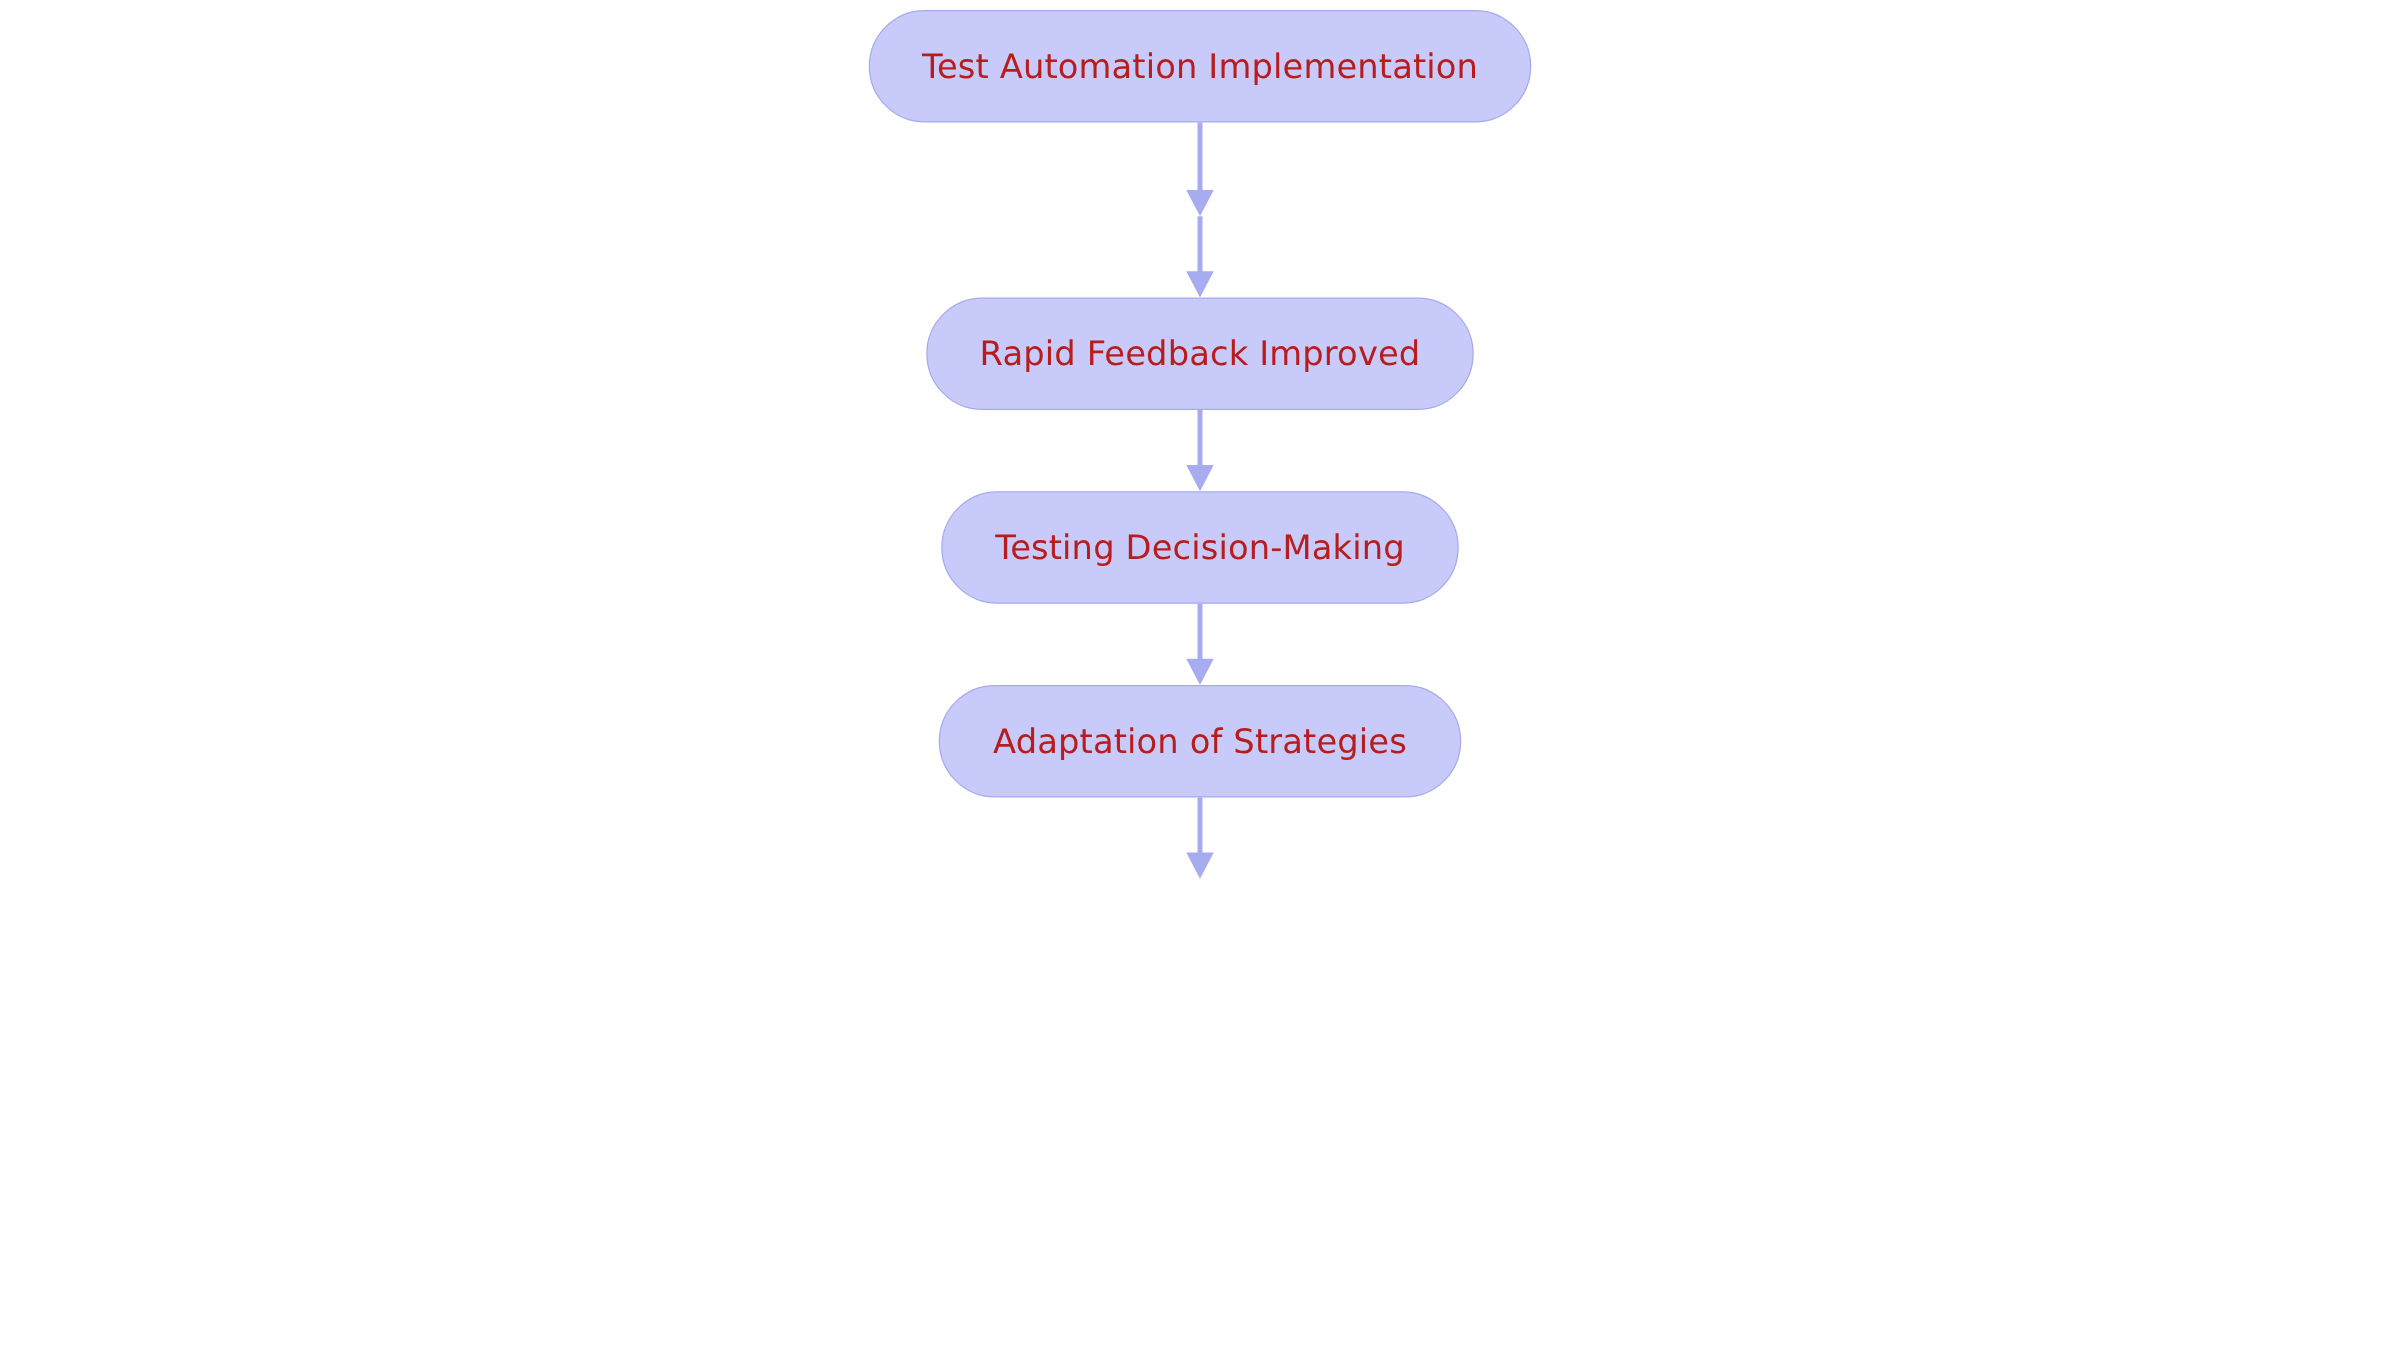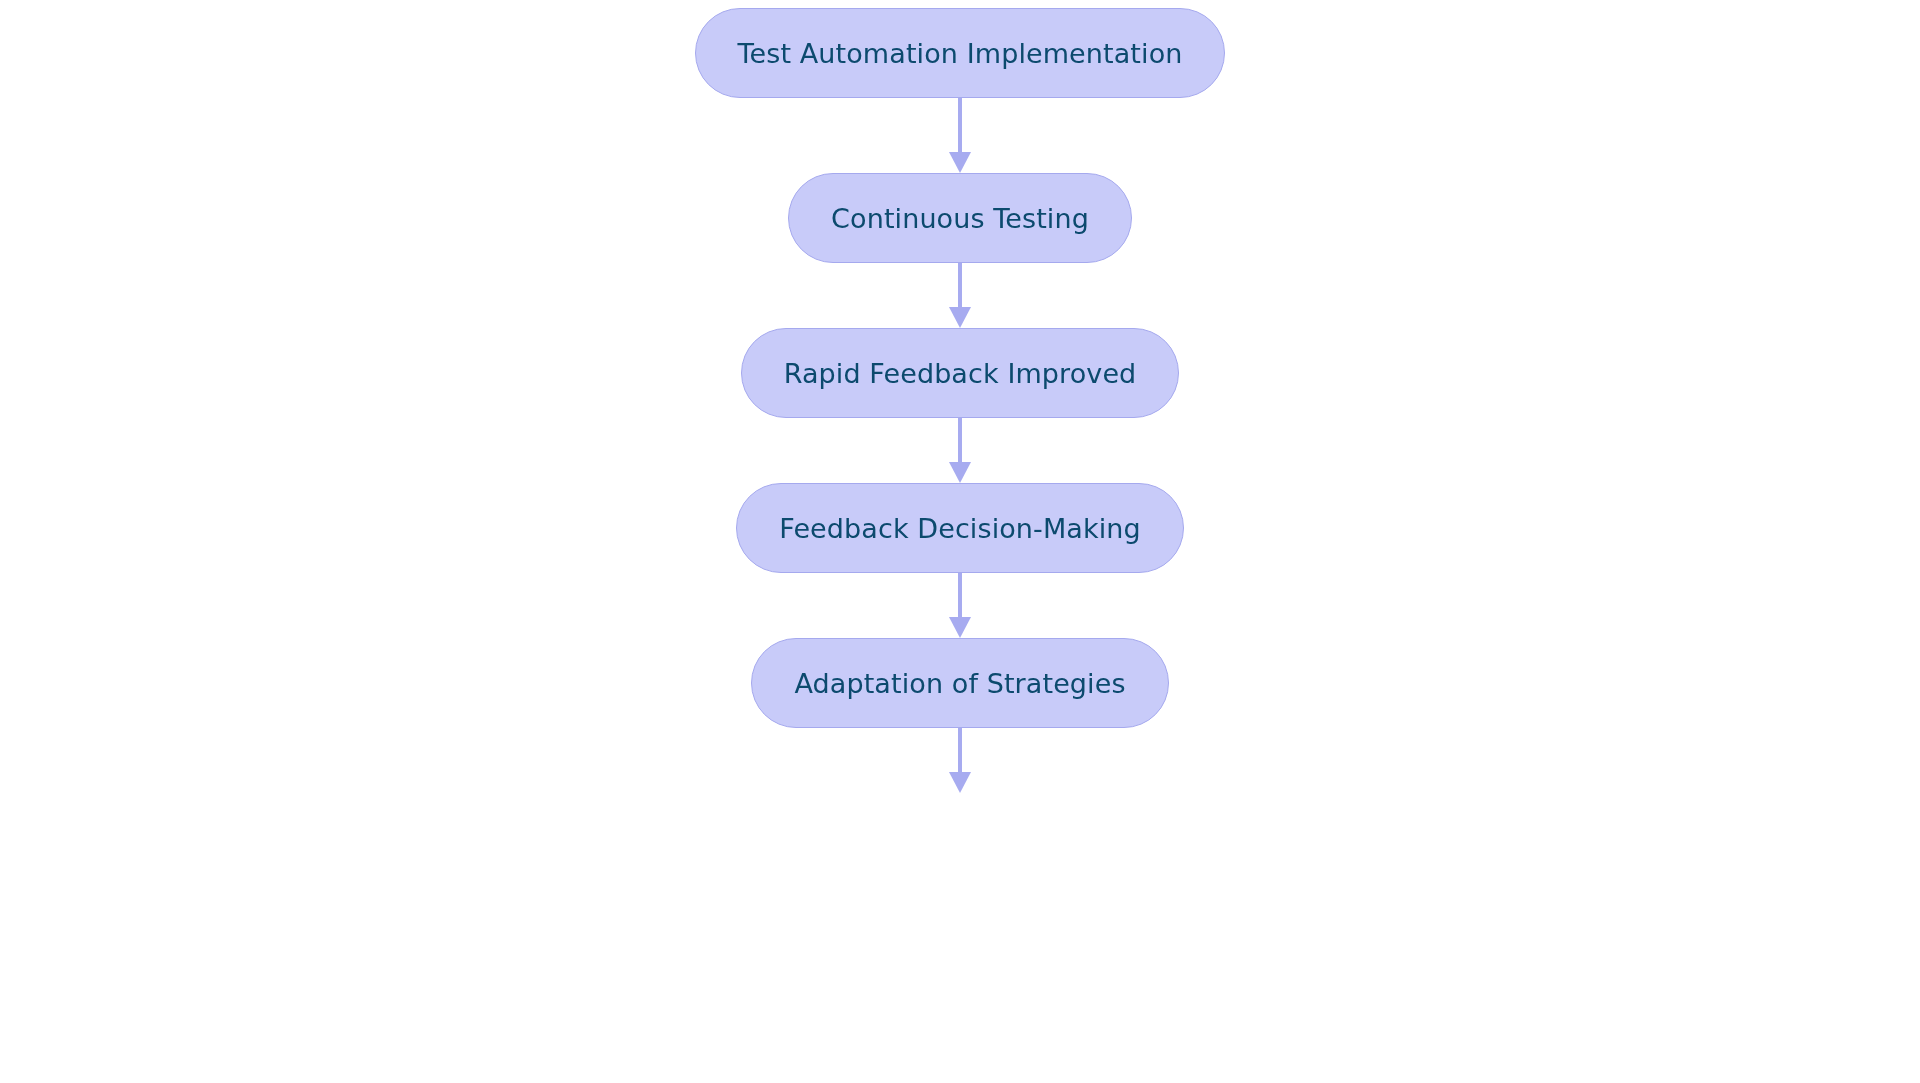--- a/index.html
+++ b/index.html
@@ -42,21 +42,21 @@
     border-radius: 45px;
     padding: 0 42px;
     white-space: nowrap;
     flex: 0 0 auto;
   }
 
   .flow-node-label {
     font-family: "DejaVu Sans", sans-serif;
     font-size: 27px;
     font-weight: 400;
-    color: #0c4a6e;
+    color: #b91c1c;
     letter-spacing: 0.1px;
     line-height: 1;
   }
 
   .flow-connector {
     position: relative;
     width: 24px;
     flex: 0 0 auto;
     display: flex;
     flex-direction: column;
@@ -96,40 +96,37 @@
 
     <div class="flow-node">
       <span class="flow-node-label">Test Automation Implementation</span>
     </div>
 
     <div class="flow-connector gap-0">
       <div class="connector-line"></div>
       <div class="connector-arrowhead"></div>
     </div>
 
-    <div class="flow-node">
-      <span class="flow-node-label">Continuous Testing</span>
-    </div>
 
     <div class="flow-connector gap-1">
       <div class="connector-line"></div>
       <div class="connector-arrowhead"></div>
     </div>
 
     <div class="flow-node">
       <span class="flow-node-label">Rapid Feedback Improved</span>
     </div>
 
     <div class="flow-connector gap-2">
       <div class="connector-line"></div>
       <div class="connector-arrowhead"></div>
     </div>
 
     <div class="flow-node">
-      <span class="flow-node-label">Feedback Decision-Making</span>
+      <span class="flow-node-label">Testing Decision-Making</span>
     </div>
 
     <div class="flow-connector gap-3">
       <div class="connector-line"></div>
       <div class="connector-arrowhead"></div>
     </div>
 
     <div class="flow-node">
       <span class="flow-node-label">Adaptation of Strategies</span>
     </div>

